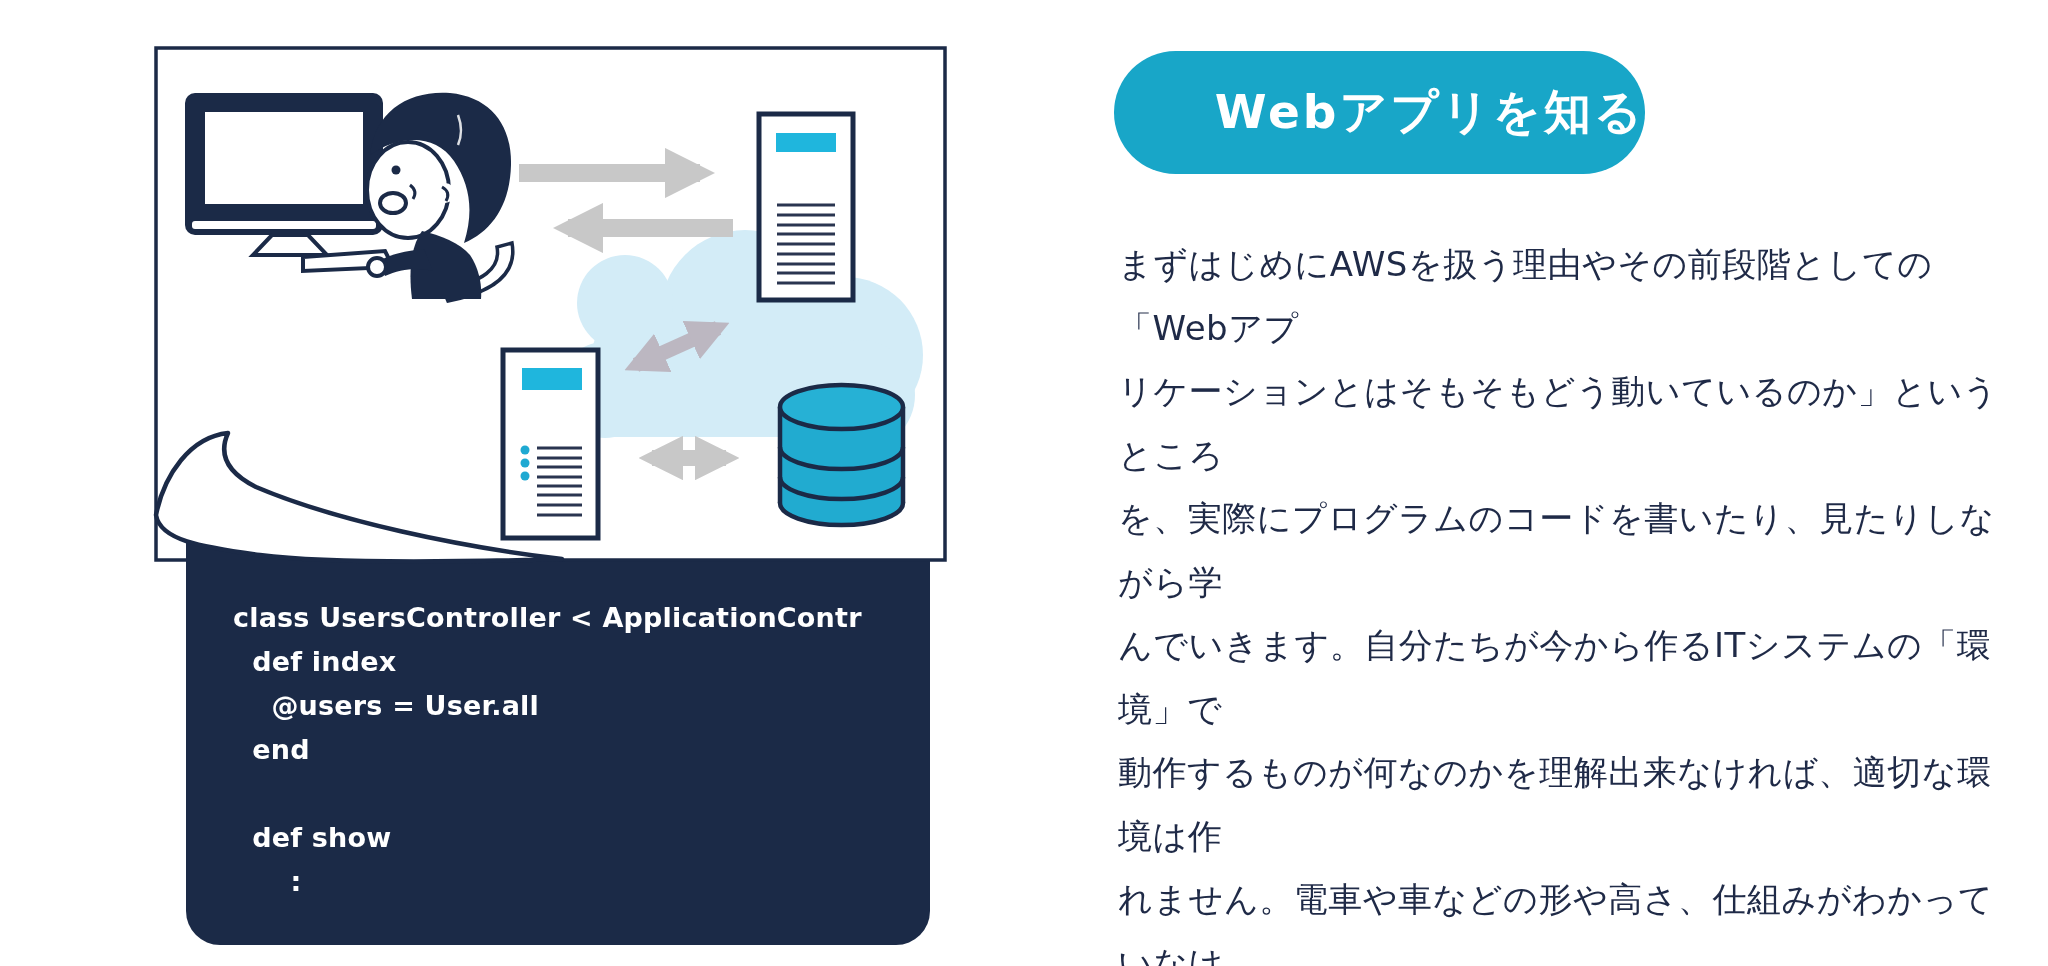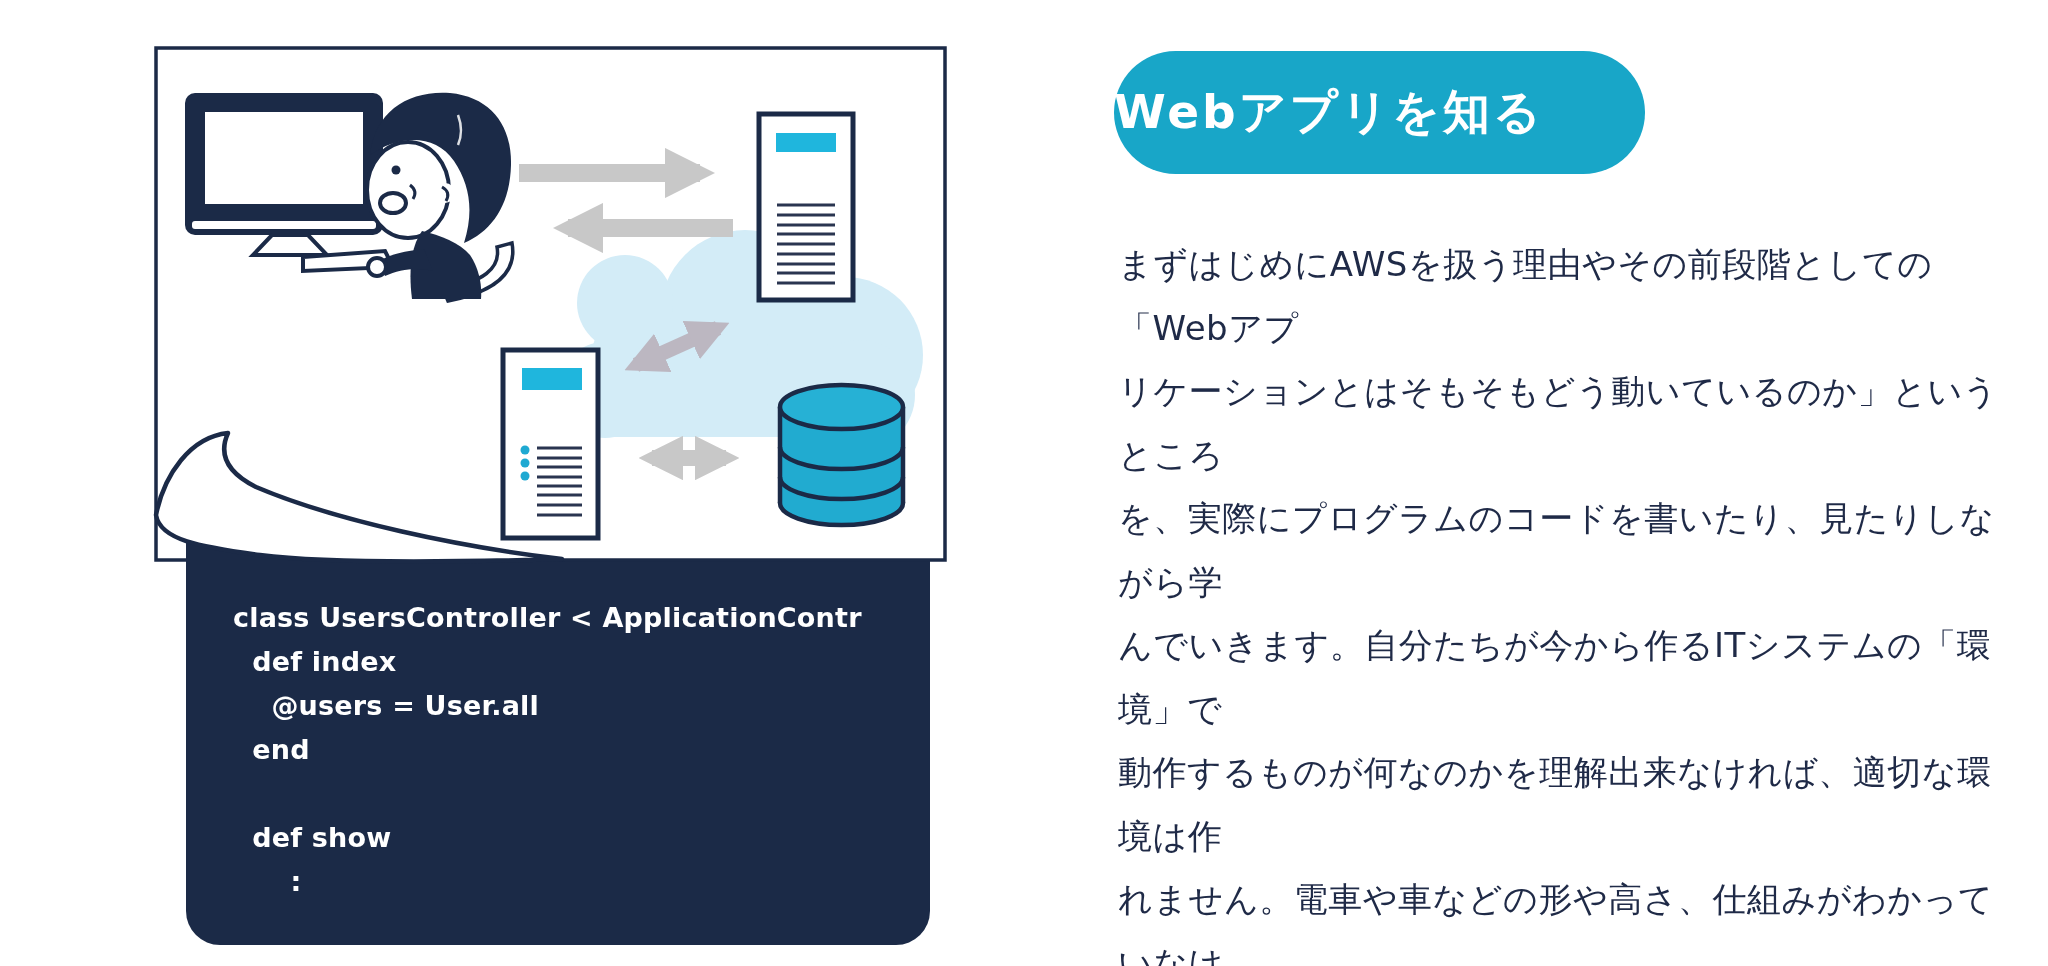--- a/index.html
+++ b/index.html
@@ -14,21 +14,21 @@
     position:absolute;left:233px;top:596px;width:700px;
     margin:0;font-family:"DejaVu Sans","Liberation Sans",sans-serif;
     font-size:27px;font-weight:bold;line-height:44px;color:#ffffff;
     white-space:pre;letter-spacing:0.2px;overflow:hidden;
   }
 
   
   #right-col{position:absolute;left:1114px;top:51px;width:930px;}
   #section-badge{
     width:531px;height:123px;border-radius:62px;background:#18a6c8;
-    display:flex;align-items:center;justify-content:flex-start;
+    display:flex;align-items:center;justify-content:flex-end;
     color:#ffffff;font-size:47px;font-weight:bold;letter-spacing:3px;
   }
   #body-text{
     position:absolute;left:4px;top:182px;width:906px;
     color:#1f2a47;font-size:34px;font-weight:400;line-height:63.5px;
     letter-spacing:0.5px;white-space:pre-line;
   }
 </style>
 </head>
 <body>

